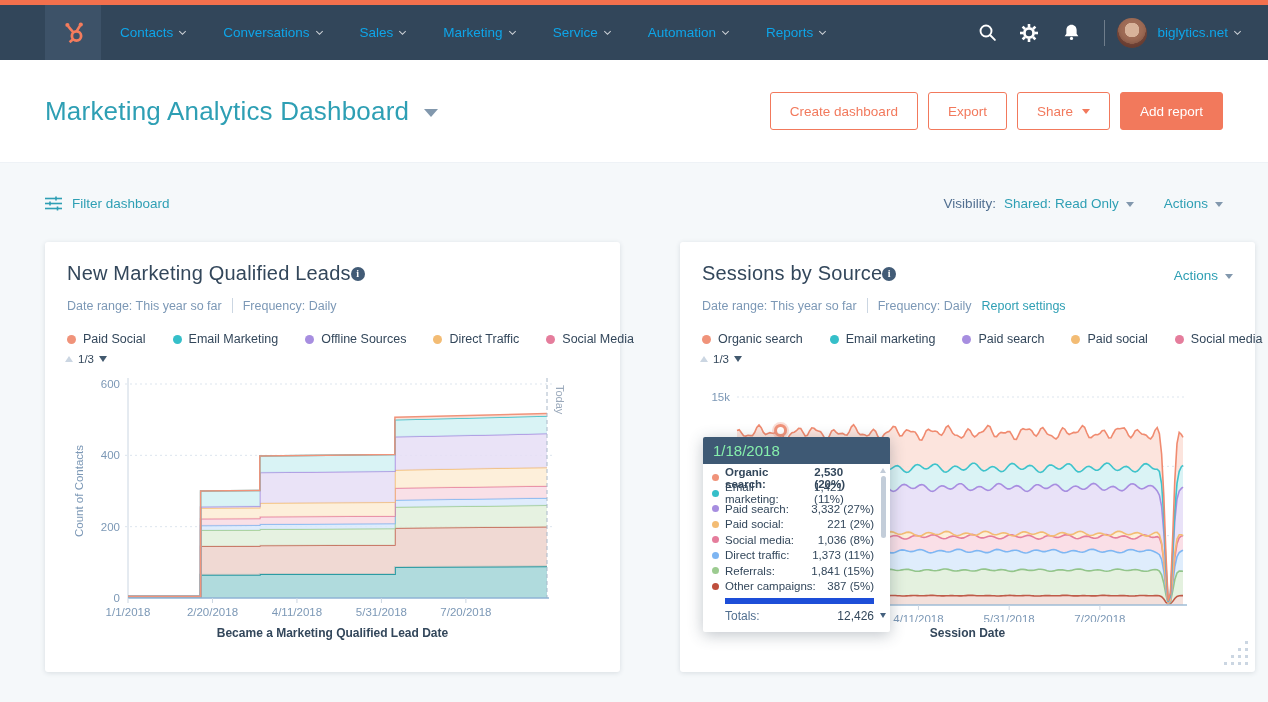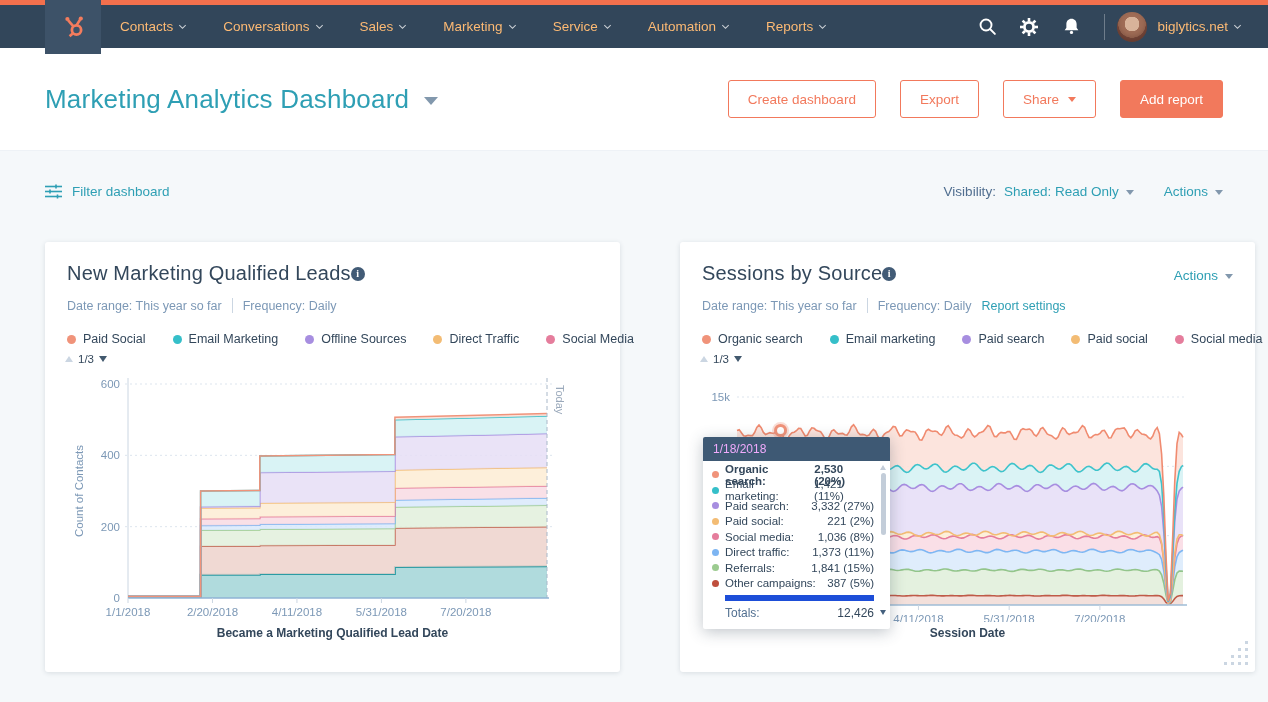--- a/index.html
+++ b/index.html
@@ -1,38 +1,38 @@
 <!DOCTYPE html>
 <html><head>
 <meta charset="utf-8">
 <style>
   * { margin:0; padding:0; box-sizing:border-box; }
   html,body { width:1268px; height:702px; overflow:hidden; }
   body { background:#f5f8fa; font-family:"Liberation Sans", sans-serif; color:#33475b; position:relative; }
 
   
   .topstrip { height:5px; background:#f3704d; }
-  .navbar { height:43px; background:#32465a; display:flex; align-items:center; padding-left:45px; color:#fdba74; }
+  .navbar { height:55px; background:#32465a; display:flex; align-items:center; padding-left:45px; color:#0ea5e9; }
   .logo-block { width:56px; height:55px; background:#3d5268; display:flex; align-items:center; justify-content:center; cursor:pointer; }
   .nav-items { display:flex; align-items:center; height:55px; }
   .nav-item { font-size:13.5px; font-weight:500; padding:0 19px; height:55px; display:flex; align-items:center; cursor:pointer; white-space:nowrap; }
   .chev { width:5px; height:5px; border-right:1.5px solid rgba(255,255,255,.75); border-bottom:1.5px solid rgba(255,255,255,.75); transform:rotate(45deg); display:inline-block; margin-left:7px; margin-top:-3px; }
   .nav-right { margin-left:auto; display:flex; align-items:center; padding-right:28px; }
   .icon-btn { width:42px; height:55px; display:flex; align-items:center; justify-content:center; cursor:pointer; }
   .nav-divider { width:1px; height:26px; background:rgba(255,255,255,.3); margin:0 12px; }
   .avatar { width:30px; height:30px; border-radius:50%; cursor:pointer; border:0;
     background: radial-gradient(circle at 50% 40%, #d8b39a 0 31%, #a06d57 32% 58%, #7e4d40 59%);
     box-shadow: inset 0 -4px 6px rgba(60,30,20,.4); }
   .brand { font-size:13.5px; font-weight:500; margin-left:10px; display:flex; align-items:center; cursor:pointer; }
 
   
   .header { background:#fff; height:103px; display:flex; align-items:center; padding:0 45px; border-bottom:1px solid #eef2f6; }
   .page-title { font-size:26px; font-weight:400; color:#2e9fb4; letter-spacing:.2px; display:flex; align-items:center; cursor:pointer; }
   .title-caret { width:0; height:0; border-left:7px solid transparent; border-right:7px solid transparent; border-top:8px solid #8298ad; margin-left:15px; margin-top:4px; }
-  .btns { margin-left:auto; display:flex; gap:24px; }
+  .btns { margin-left:auto; display:flex; gap:10px; }
   .btn { height:38px; padding:0 19px; border:1px solid #f2795c; color:#f2795c; background:#fff; border-radius:3px; font-size:13.5px; font-family:inherit; display:flex; align-items:center; gap:9px; cursor:pointer; }
   .btn.primary { background:#f2795c; color:#fff; }
   .tri-dn-sm { width:0; height:0; border-left:4px solid transparent; border-right:4px solid transparent; border-top:5px solid currentColor; display:inline-block; }
 
   
   .toolbar { height:80px; display:flex; align-items:center; padding:0 45px; }
   .filter-link { color:#2e9fb4; font-size:13.5px; font-weight:500; display:flex; align-items:center; gap:10px; cursor:pointer; }
   .vis-group { margin-left:auto; display:flex; align-items:center; font-size:13.5px; }
   .vis-label { color:#516f90; margin-right:8px; }
   .link { color:#2e9fb4; font-weight:500; display:flex; align-items:center; gap:7px; cursor:pointer; }
@@ -54,21 +54,21 @@
   .leg { display:flex; align-items:center; gap:7px; cursor:pointer; }
   .dot { width:9px; height:9px; border-radius:50%; flex:none; }
   .pager { margin:7px 20px 0; display:flex; align-items:center; gap:5px; font-size:11.5px; color:#33475b; }
   .tri-up-pg { width:0; height:0; border-left:4.5px solid transparent; border-right:4.5px solid transparent; border-bottom:6.5px solid #cbd6e2; cursor:pointer; }
   .tri-dn-pg { width:0; height:0; border-left:4.5px solid transparent; border-right:4.5px solid transparent; border-top:6.5px solid #42596e; cursor:pointer; }
   svg.chart { position:absolute; left:22px; top:130px; }
   .xlabel { position:absolute; top:384px; left:22px; width:531px; text-align:center; font-size:12px; font-weight:700; color:#33475b; }
 
   
   .tooltip { position:absolute; left:23px; top:195px; width:187px; z-index:6; background:#fff; border-radius:2px; box-shadow:0 3px 15px rgba(45,62,80,.3); }
-  .t-head { background:#3e5974; color:#f0abfc; font-size:12px; padding:5px 10px; border-radius:2px 2px 0 0; }
+  .t-head { background:#3e5974; color:#86efac; font-size:15px; padding:5px 10px; border-radius:2px 2px 0 0; }
   .t-body { padding:6px 16px 7px 9px; position:relative; }
   .t-row { display:flex; align-items:center; gap:6px; height:15.5px; font-size:11.5px; color:#33475b; }
   .t-row .dot { width:7px; height:7px; }
   .t-val { margin-left:auto; }
   .t-row.bold .t-lbl, .t-row.bold .t-val { font-weight:700; }
   .t-total { display:flex; margin:4px 0 0 13px; padding:5px 0 2px; border-top:6px solid #1d4ed8; font-size:12px; color:#516f90; }
   .t-total .t-val { color:#33475b; }
   .t-scroll { position:absolute; right:2px; top:4px; height:150px; width:10px; display:flex; flex-direction:column; align-items:center; }
   .sb-up { width:0;height:0;border-left:3.5px solid transparent;border-right:3.5px solid transparent;border-bottom:5px solid #c3ccd8; cursor:pointer;}
   .sb-thumb { width:5px; height:62px; background:#c3cdd9; border-radius:3px; margin-top:3px; cursor:pointer; }

